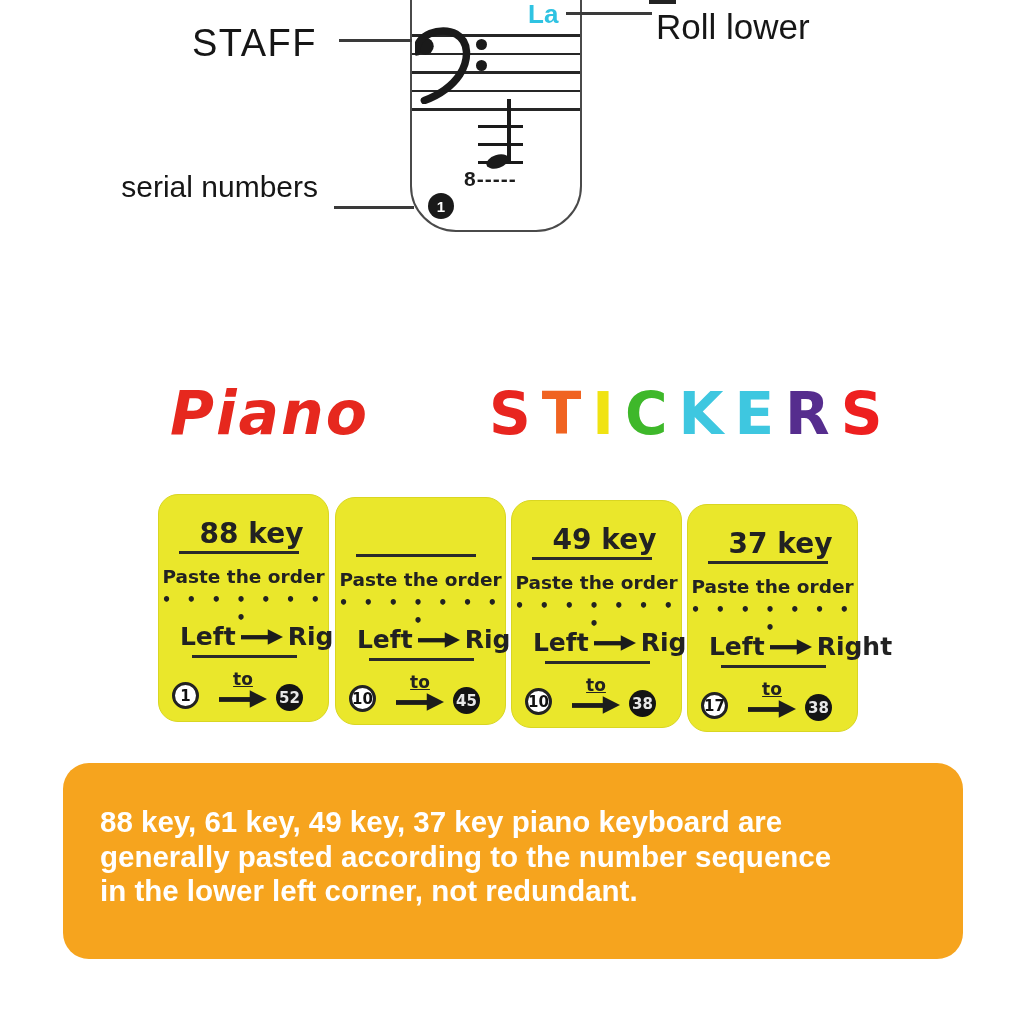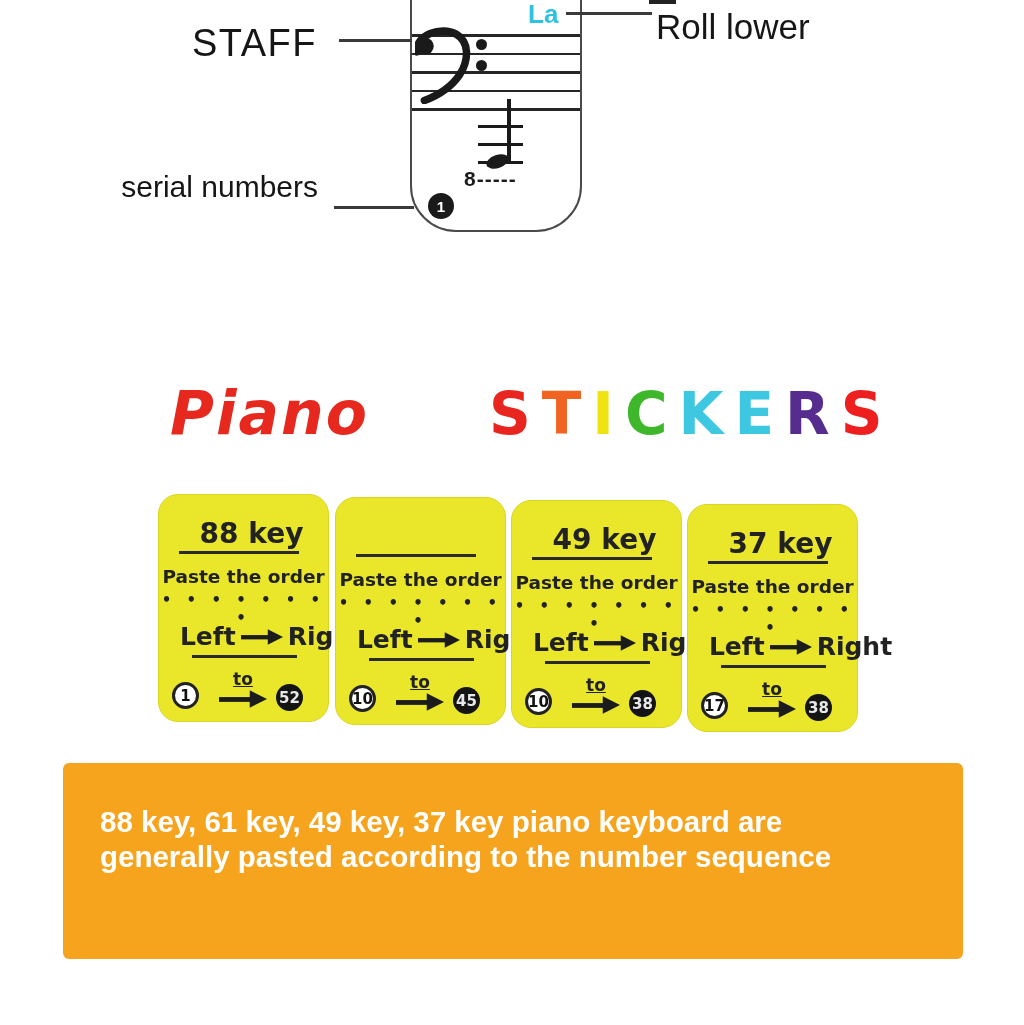--- a/index.html
+++ b/index.html
@@ -58,21 +58,21 @@
   .card-lr-underline{position:absolute;left:33px;top:160px;width:105px;height:2.5px;background:#2a2a2a;}
   .circle{position:absolute;width:27px;height:27px;border-radius:50%;font-size:15px;font-weight:bold;
           display:flex;align-items:center;justify-content:center;box-sizing:border-box;}
   .circle.start{left:13px;top:187px;background:#fff;border:3px solid #222;color:#111;}
   .circle.end{left:117px;top:189px;background:#141414;color:#e8e8e8;}
   .to-group{position:absolute;left:56px;top:176px;width:56px;text-align:center;text-decoration:underline;}
   .to-group .to{font-size:17px;font-weight:bold;line-height:17px;}
   .to-group svg{margin-top:2px;}
 
   
-  .footer{position:absolute;left:63px;top:763px;width:900px;height:196px;border-radius:6px;
+  .footer{position:absolute;left:63px;top:763px;width:900px;height:196px;border-radius:26px;
           background:var(--footer_orange,#f6a41e);}
   .footer-text{position:absolute;left:37px;top:42px;color:#fff;font-weight:bold;font-size:29.5px;
                line-height:34.5px;font-family:"Liberation Sans",sans-serif;}
 </style>
 </head>
 <body>
 
 <div class="canvas">
 
   <div class="top-fragment"></div>
@@ -208,16 +208,17 @@
           <polygon points="32,0 50,9 32,18" fill="#1c1c1c"></polygon>
         </svg>
     </div>
     <div class="circle end">38</div>
   </div>
 
   <div class="footer">
     <div class="footer-text">
       <div>88 key, 61 key, 49 key, 37 key piano keyboard are</div>
       <div>generally pasted according to the number sequence</div>
+      <div>in the lower left corner, not redundant.</div>
     </div>
   </div>
 
 </div>
 
 </body></html>

